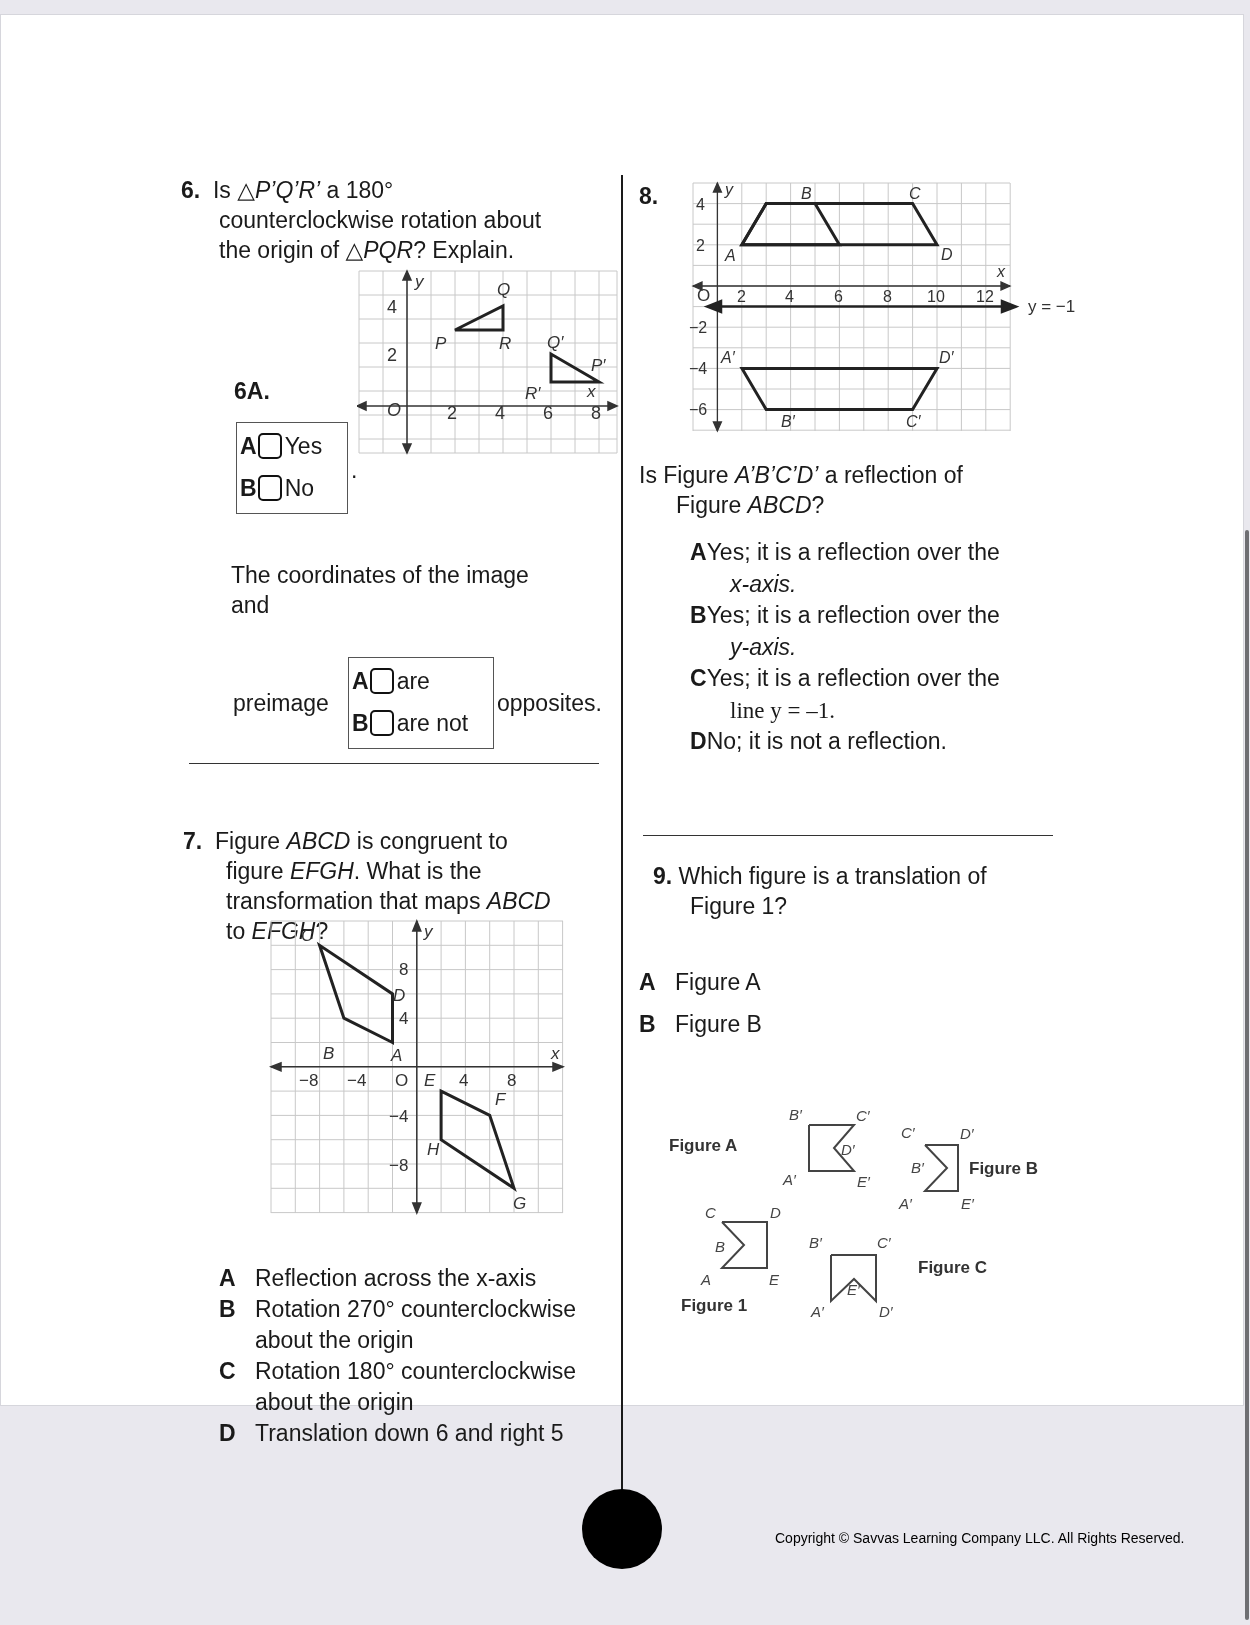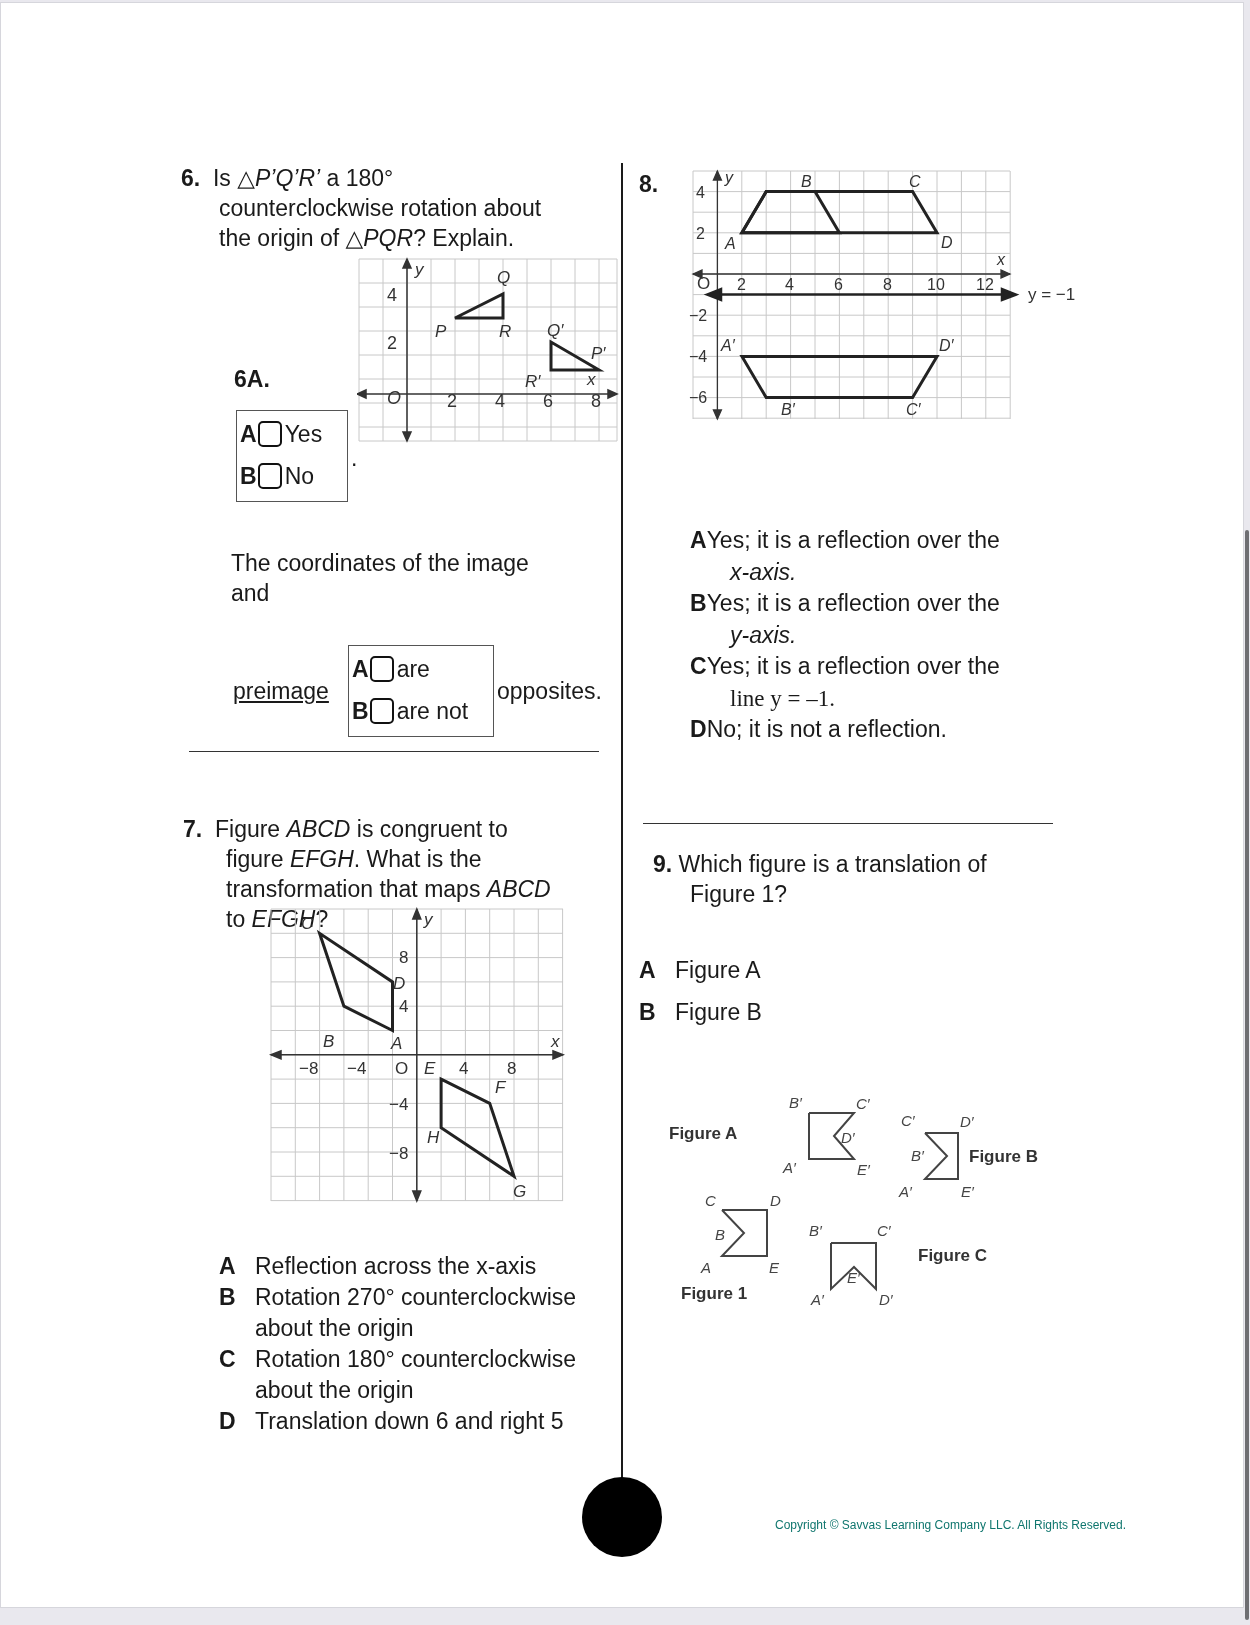--- a/index.html
+++ b/index.html
@@ -2,21 +2,21 @@
 <html><head>
 <meta charset="utf-8">
 <style>
   html, body { margin:0; padding:0; }
   body {
     width:1250px; height:1625px; position:relative; overflow:hidden;
     background:#e9e8ee;
     font-family:"Liberation Sans", sans-serif; color:#1a1a1a;
   }
   .page {
-    position:absolute; left:0; top:2px; width:1244px; height:1606px;
+    position:absolute; left:0; top:14px; width:1244px; height:1392px;
     background:#ffffff; border:1px solid #d6d6dc; box-sizing:border-box;
   }
   .scrollbar {
     position:absolute; left:1245px; top:530px; width:4px; height:1090px;
     background:#6e6e72; border-radius:2px;
   }
   .abs { position:absolute; }
   .q-text { font-size:23px; line-height:30px; }
   .q-num { font-weight:bold; }
   .ital { font-style:italic; }
@@ -30,21 +30,21 @@
   .cb-row { display:flex; align-items:center; height:42px; }
   .cb-letter { font-weight:bold; }
   .checkbox {
     width:24px; height:26px; border:2.5px solid #111; border-radius:5px;
     display:inline-block; margin:0 3px 0 1px; box-sizing:border-box; cursor:pointer;
   }
   .opt { font-size:23px; line-height:31px; }
   .opt .letter { font-weight:bold; display:inline-block; }
   svg text { font-family:"Liberation Sans", sans-serif; }
   .fig-label { font-family:"DejaVu Sans", sans-serif; font-weight:bold; font-size:17px; color:#333; }
-  .copyright { font-size:12px; color:#0f766e; }
+  .copyright { font-size:14px; color:#000000; }
   .bullet { position:absolute; left:581px; top:1488px; width:80px; height:80px; border-radius:50%; background:#000; }
 </style>
 </head>
 <body>
 
 <div class="page">
 
   <div class="abs q-text" style="left:180px;top:160px;">
     <div><span class="q-num">6.</span>&nbsp; <span>Is △</span><span class="ital">P’Q’R’</span><span> a 180°</span></div>
     <div style="padding-left:38px;">counterclockwise rotation about</div>
@@ -124,21 +124,21 @@
       <span class="checkbox"></span>
       <span>No</span>
     </div>
   </div>
   <div class="abs q-text" style="left:350px;top:440px;">.</div>
 
   <div class="abs q-text" style="left:230px;top:545px;">
     <div>The coordinates of the image</div>
     <div>and</div>
   </div>
-  <div class="abs q-text" style="left:232px;top:673px;text-decoration:underline;">preimage</div>
+  <div class="abs q-text" style="left:232px;top:673px;">preimage</div>
   <div class="choice-box" style="left:347px;top:642px;width:146px;height:92px;">
     <div class="cb-row">
       <span class="cb-letter">A</span>
       <span class="checkbox"></span>
       <span>are</span>
     </div>
     <div class="cb-row">
       <span class="cb-letter">B</span>
       <span class="checkbox"></span>
       <span>are not</span>
@@ -312,20 +312,24 @@
       <text x="295" y="131">12</text>
       <text x="15" y="39">4</text>
       <text x="15" y="80">2</text>
       <text x="8" y="162">−2</text>
       <text x="8" y="203">−4</text>
       <text x="8" y="244">−6</text>
       <text x="347" y="141" font-size="17">y = −1</text>
     </g>
   </svg>
 
+  <div class="abs q-text" style="left:638px;top:445px;">
+    <div><span>Is Figure </span><span class="ital">A’B’C’D’</span><span> a reflection of</span></div>
+    <div style="padding-left:37px;"><span>Figure </span><span class="ital">ABCD</span><span>?</span></div>
+  </div>
 
   <div class="abs opt" style="left:689px;top:522px;line-height:31.5px;">
     <div><span class="letter">A</span><span>Yes; it is a reflection over the</span></div>
     <div class="ital" style="padding-left:40px;">x-axis.</div>
     <div><span class="letter">B</span><span>Yes; it is a reflection over the</span></div>
     <div class="ital" style="padding-left:40px;">y-axis.</div>
     <div><span class="letter">C</span><span>Yes; it is a reflection over the</span></div>
     <div style="padding-left:40px;font-family:Liberation Serif, serif;">line y = –1.</div>
     <div><span class="letter">D</span><span>No; it is not a reflection.</span></div>
   </div>

